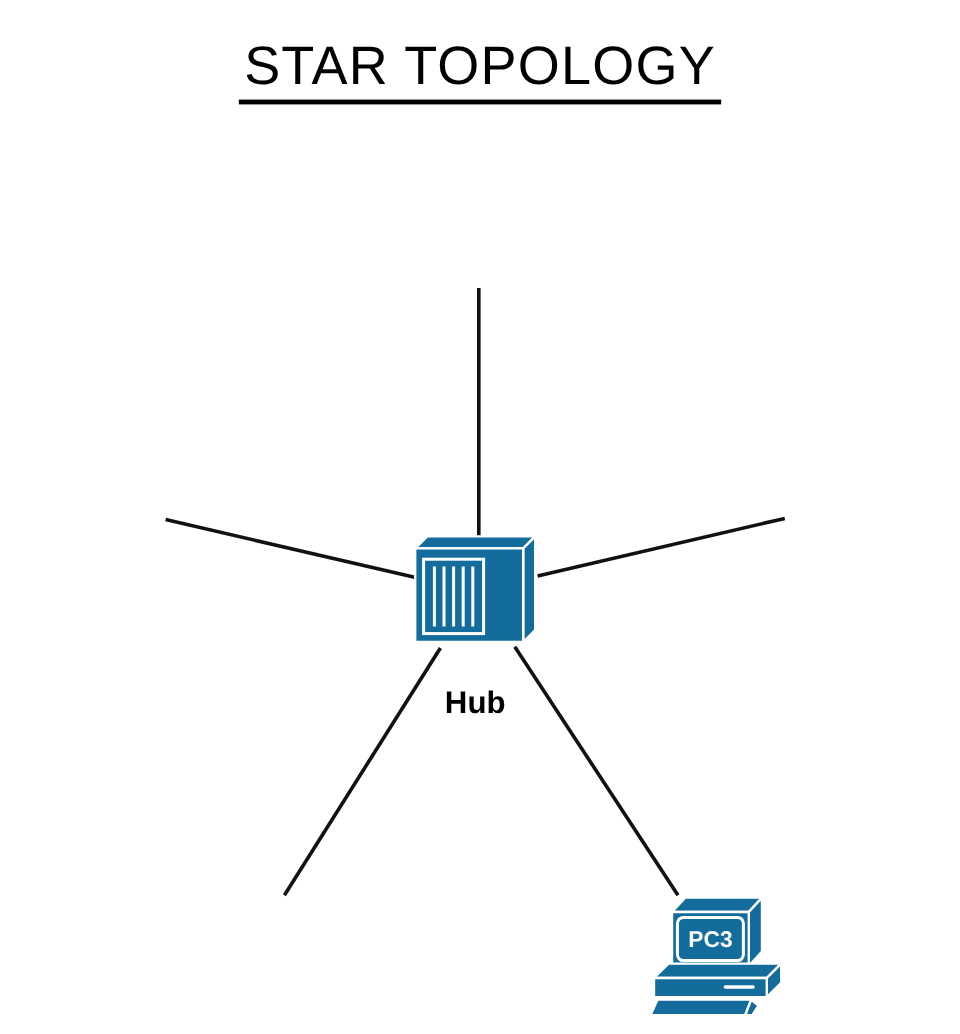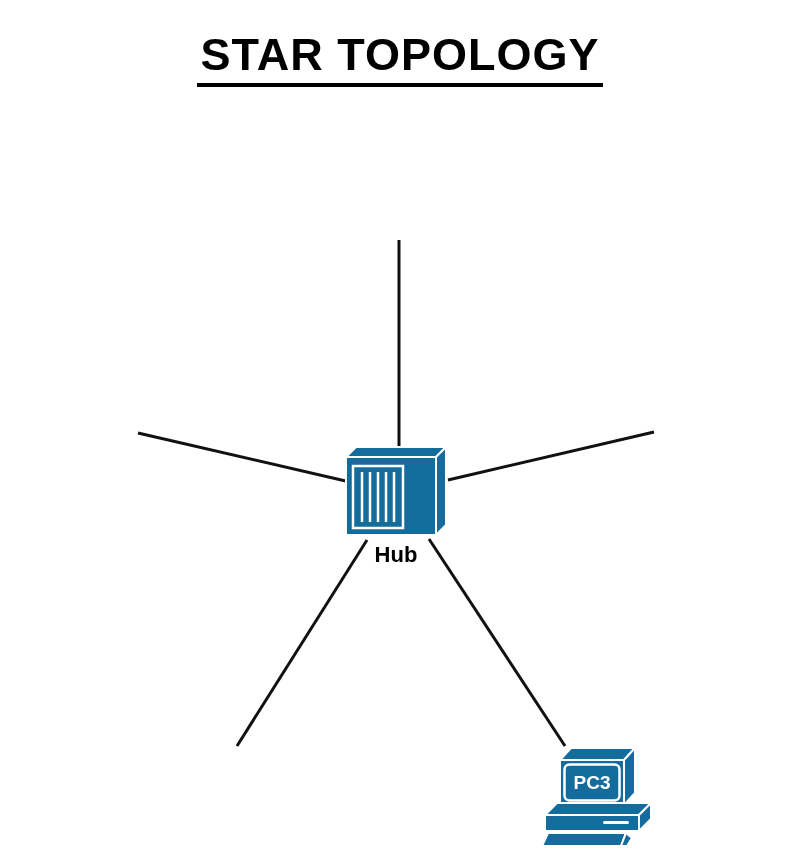--- a/index.html
+++ b/index.html
@@ -20,21 +20,21 @@
   .title-wrap {
     position: absolute;
     top: 30px;
     left: 0;
     width: 100%;
     text-align: center;
   }
   .title {
     display: inline-block;
     font-size: 45px;
-    font-weight: bold;
+    font-weight: normal;
     letter-spacing: 1px;
     color: var(--ink);
     border-bottom: 4px solid var(--ink);
     padding: 0 4px 3px 4px;
     line-height: 1.1;
   }
   svg.wires {
     position: absolute;
     left: 0; top: 0;
     width: 800px; height: 862px;
@@ -71,24 +71,24 @@
   .pc-label {
     fill: #fff;
     font-family: "Liberation Sans", sans-serif;
     font-size: 19px;
     font-weight: bold;
     text-anchor: middle;
   }
   .hub-label {
     position: absolute;
     left: 344px;
-    top: 542px;
+    top: 570px;
     width: 104px;
     text-align: center;
-    font-size: 22px;
+    font-size: 26px;
     font-weight: bold;
     color: var(--ink);
   }
 </style>
 </head>
 <body>
 
 <div class="stage">
 
   <div class="title-wrap">

